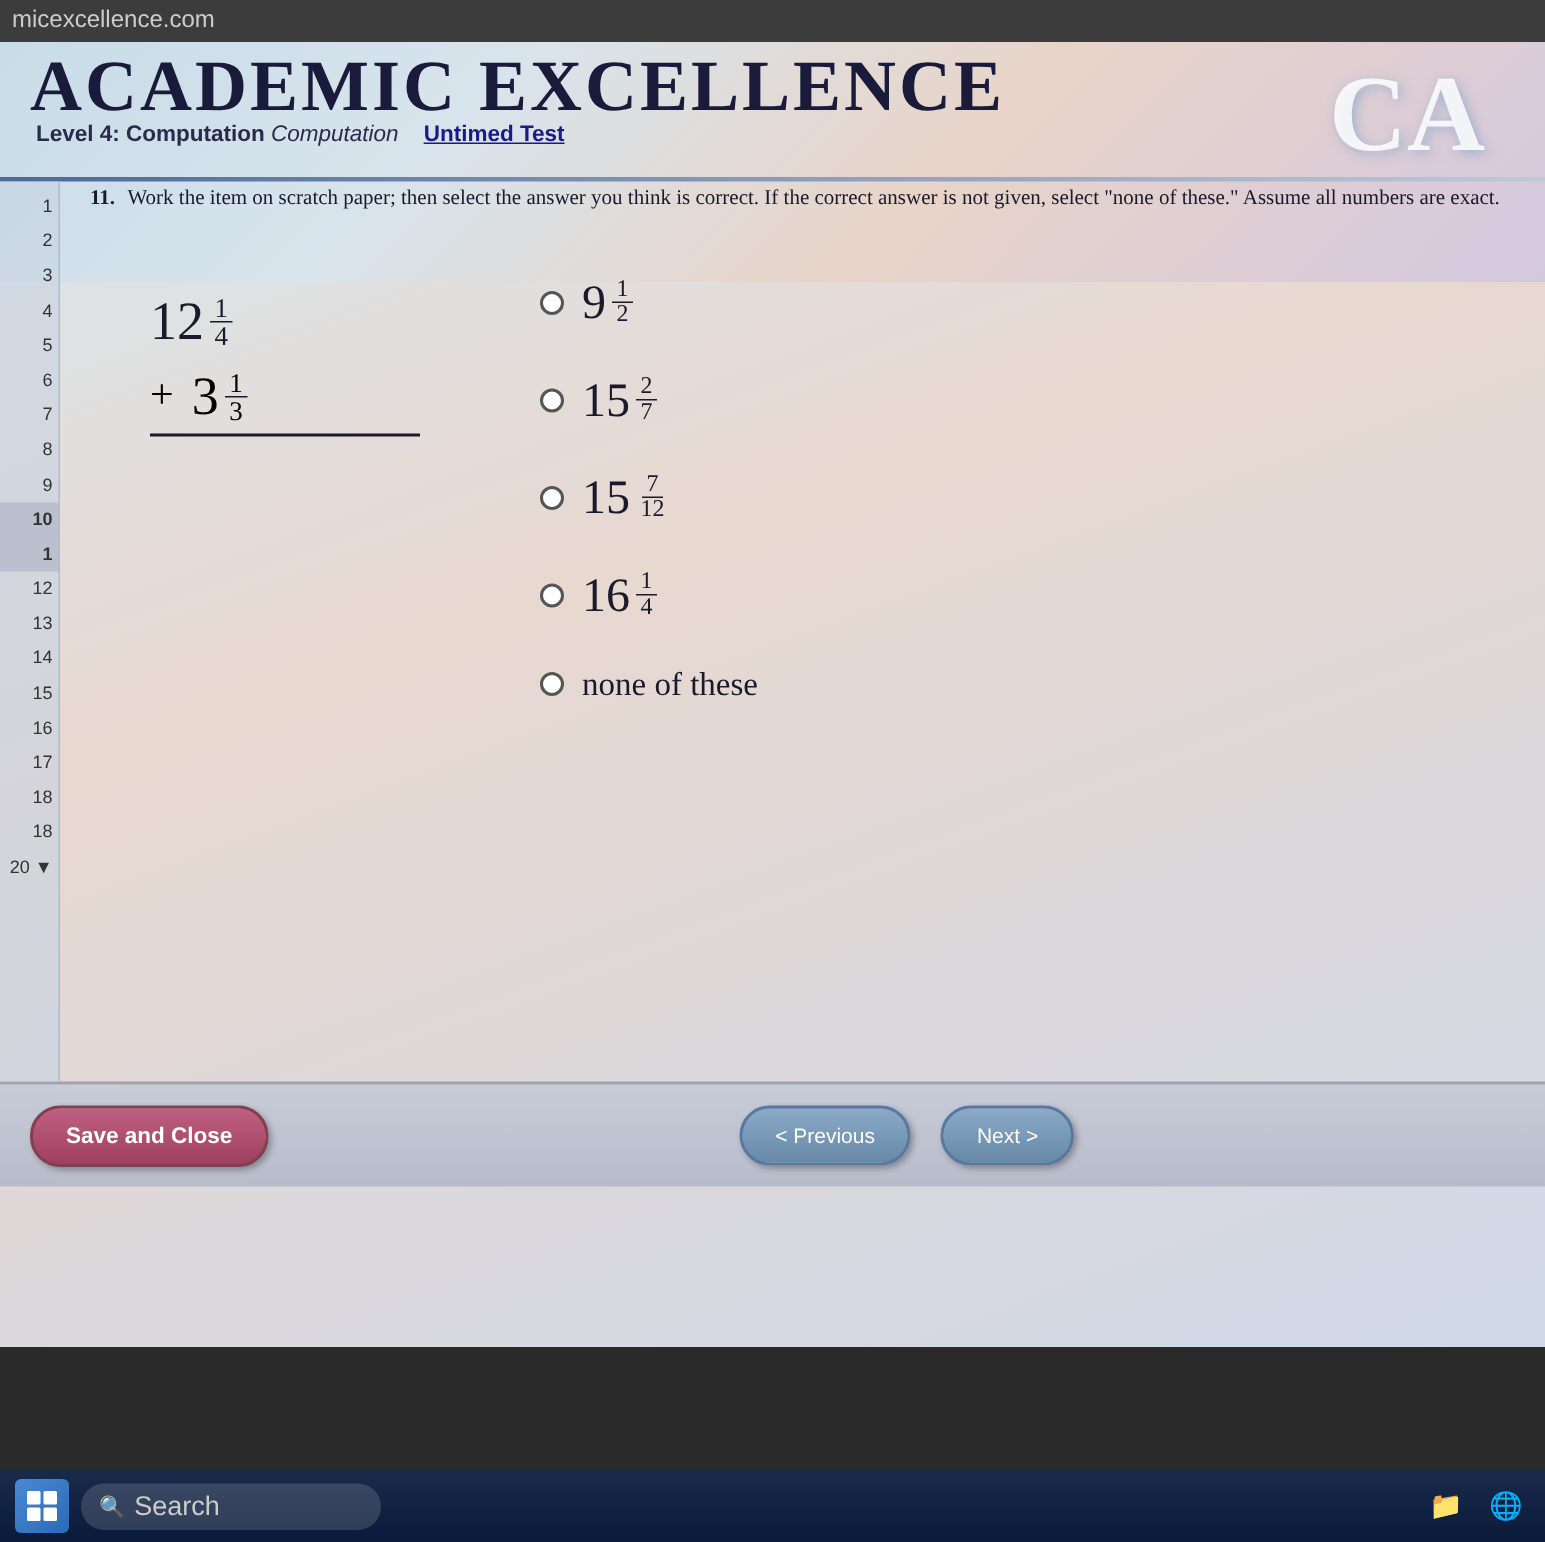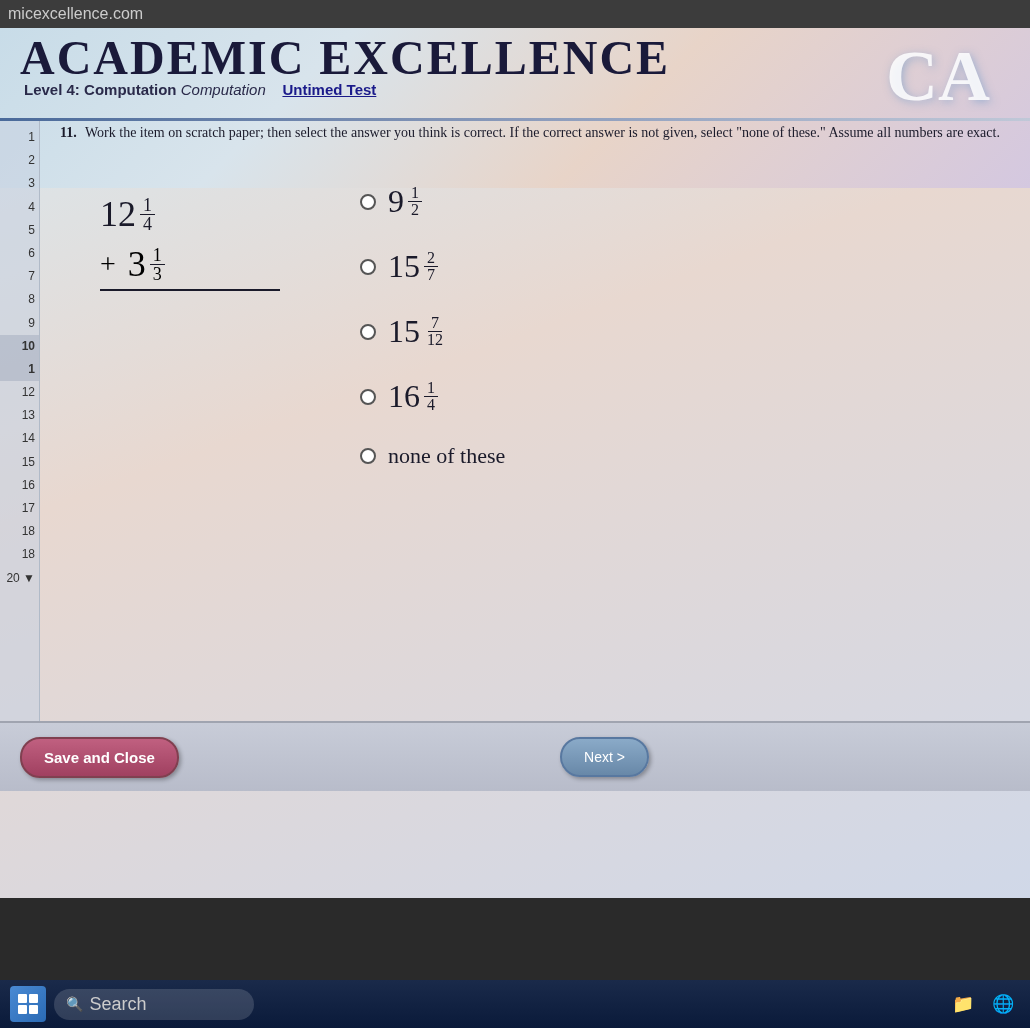--- a/index.html
+++ b/index.html
@@ -489,20 +489,21 @@
 
         </div>
       </div>
 
     </div>
   </div>
 
   <div class="bottom-toolbar">
     <button class="btn-save-close">Save and Close</button>
     <div class="spacer"></div>
+    <button class="btn-nav">&lt; Previous</button>
     <button class="btn-nav">Next &gt;</button>
     <div class="spacer"></div>
   </div>
 
   <div class="desktop-area"></div>
 
 </div>
 
 <div class="taskbar">
   <div class="win-start-btn">

